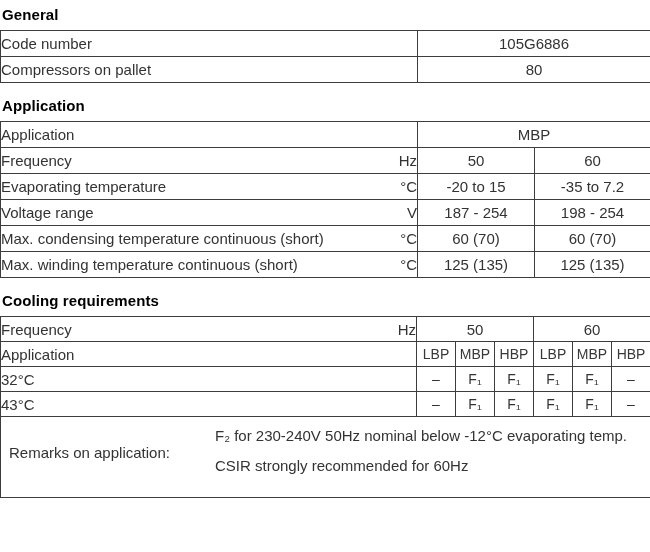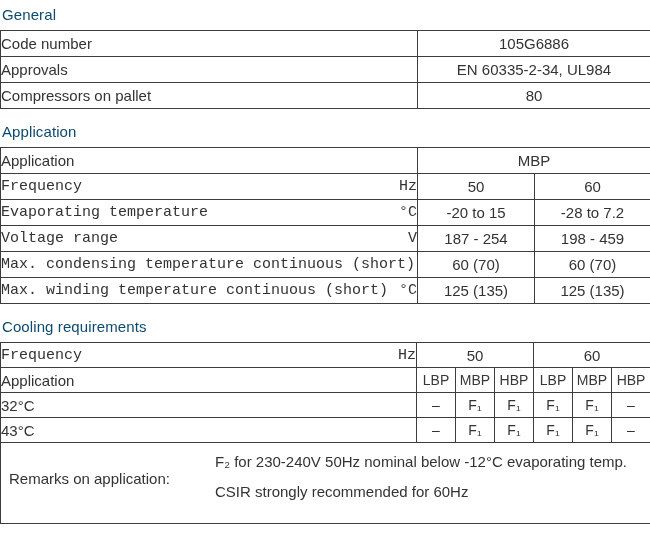--- a/index.html
+++ b/index.html
@@ -7,22 +7,22 @@
     margin: 0; padding: 0;
     width: 650px; height: 552px;
     background: #ffffff;
     font-family: "Liberation Sans", sans-serif;
     color: #333333;
   }
   .page { width: 650px; padding-top: 4px; }
 
   .heading {
     font-size: 15px;
-    font-weight: normal;
-    color: #0c4a6e;
+    font-weight: bold;
+    color: #000000;
     margin: 14px 0 7px 2px;
     letter-spacing: 0.1px;
   }
   .heading.first { margin-top: 2px; }
 
   table {
     border-collapse: collapse;
     width: 650px;
     table-layout: fixed;
   }
@@ -32,21 +32,21 @@
     color: #333333;
     padding: 2px 0;
     height: 26px;
     vertical-align: middle;
     overflow: hidden;
     white-space: nowrap;
   }
   .center { text-align: center; padding-left: 2px; padding-right: 2px; }
 
   
-  .lu { display: flex; justify-content: space-between; align-items: center; font-family: Liberation Mono, monospace; }
+  .lu { display: flex; justify-content: space-between; align-items: center; }
   .lu .unit { text-align: right; }
 
   
   .cool td { height: 25px; }
   .subhdr {
     font-size: 14px;
     text-align: center;
     padding: 2px 1px;
     color: #383838;
   }
@@ -77,24 +77,20 @@
   <div class="heading first">General</div>
   <table class="gen">
     <colgroup>
         <col style="width:417px">
         <col style="width:233px">
       </colgroup>
     <tbody>
         <tr>
       <td>Code number</td>
       <td class="center">105G6886</td>
-    </tr>
-    <tr>
-      <td>Approvals</td>
-      <td class="center">EN 60335-2-34, UL984</td>
     </tr>
     <tr>
       <td>Compressors on pallet</td>
       <td class="center">80</td>
     </tr>
   </tbody>
     </table>
 
   <div class="heading">Application</div>
   <table class="app">
@@ -119,31 +115,31 @@
       <td class="center">60</td>
     </tr>
     <tr>
       <td>
             <div class="lu">
         <span>Evaporating temperature</span>
         <span class="unit">°C</span>
       </div>
           </td>
       <td class="center">-20 to 15</td>
-      <td class="center">-28 to 7.2</td>
+      <td class="center">-35 to 7.2</td>
     </tr>
     <tr>
       <td>
             <div class="lu">
         <span>Voltage range</span>
         <span class="unit">V</span>
       </div>
           </td>
       <td class="center">187 - 254</td>
-      <td class="center">198 - 459</td>
+      <td class="center">198 - 254</td>
     </tr>
     <tr>
       <td>
             <div class="lu">
         <span>Max. condensing temperature continuous (short)</span>
         <span class="unit">°C</span>
       </div>
           </td>
       <td class="center">60 (70)</td>
       <td class="center">60 (70)</td>

